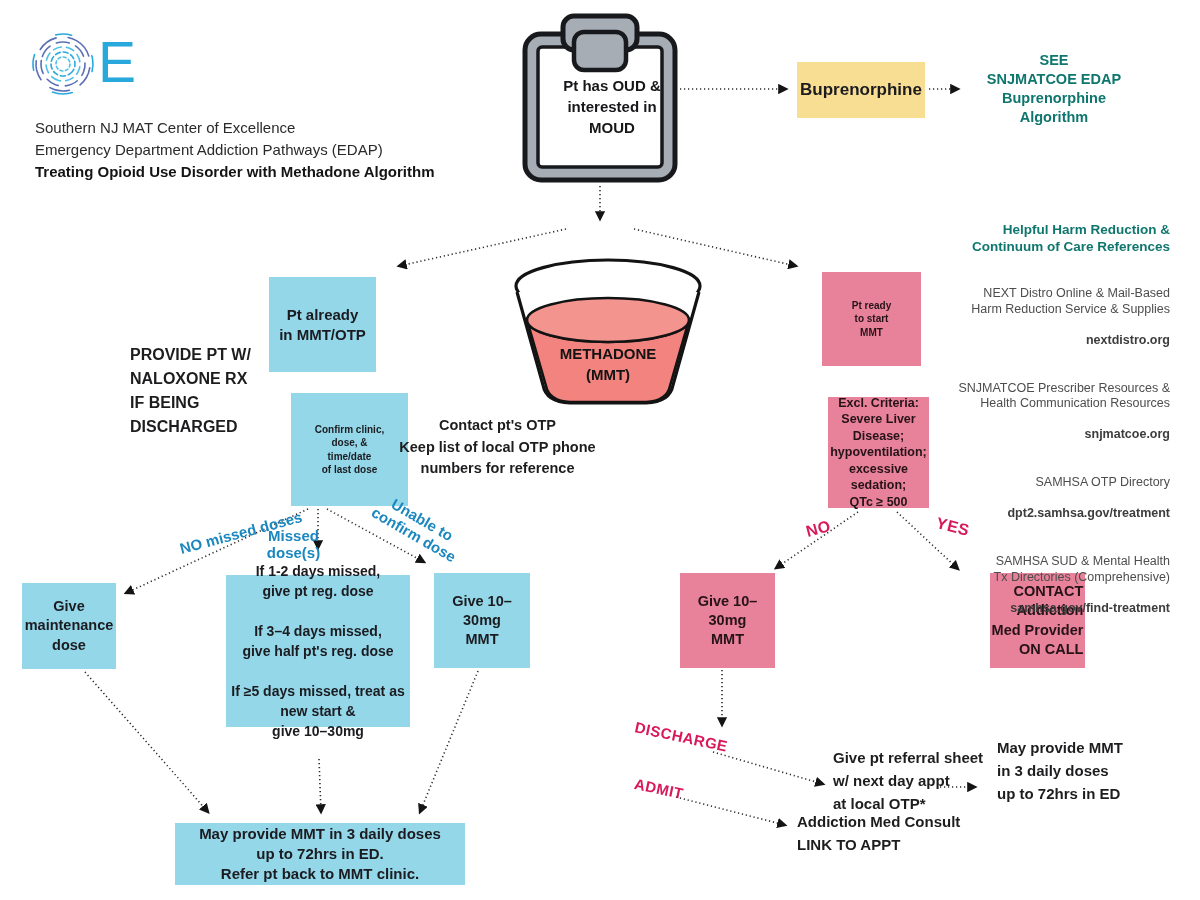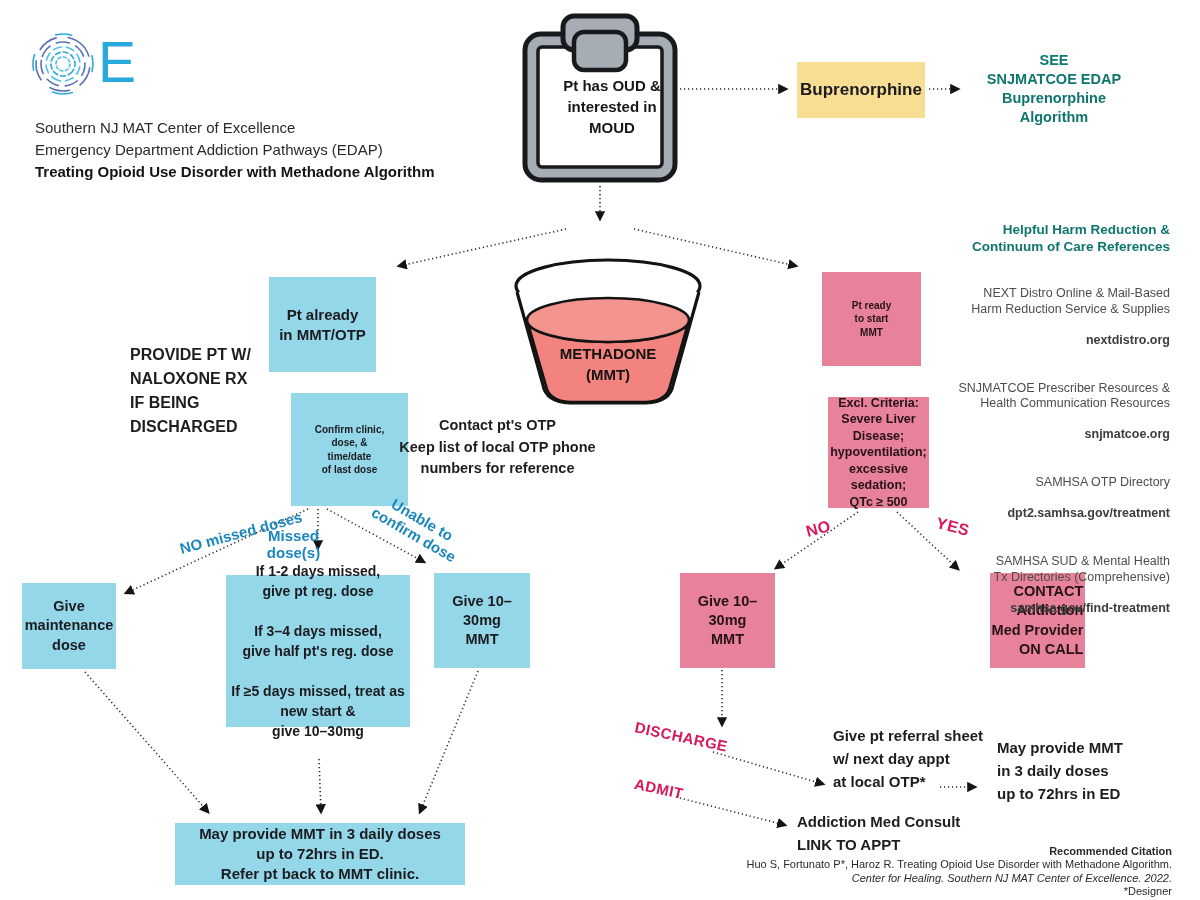--- a/index.html
+++ b/index.html
@@ -174,21 +174,21 @@
 MMT</div>
 
   <div class="box box-pink" style="left:990px; top:573px; width:95px; height:95px; font-size:14.5px;text-align:right;">CONTACT
 Addiction
 Med Provider
 ON CALL</div>
 
   <div class="crimson-lbl" style="left:634px; top:728px; font-size:15px; transform:rotate(12deg);">DISCHARGE</div>
   <div class="crimson-lbl" style="left:634px; top:780px; font-size:15px; transform:rotate(12deg);">ADMIT</div>
 
-  <div class="abs pre notebold" style="left:833px; top:724px; font-size:15px; line-height:23px;">Give pt referral sheet
+  <div class="abs pre notebold" style="left:833px; top:746px; font-size:15px; line-height:23px;">Give pt referral sheet
 w/ next day appt
 at local OTP*</div>
   <div class="abs pre notebold" style="left:997px; top:736px; font-size:15px; line-height:23px;">May provide MMT
 in 3 daily doses
 up to 72hrs in ED</div>
   <div class="abs pre notebold" style="left:797px; top:810px; font-size:15px; line-height:23px;">Addiction Med Consult
 LINK TO APPT</div>
 
   <div class="abs refs" style="right:30px; top:221px; width:215px;">
     <div class="ref-title">Helpful Harm Reduction &amp;
@@ -207,20 +207,14 @@
       <span>SAMHSA OTP Directory</span><br>
       <span class="ref-link">dpt2.samhsa.gov/treatment</span>
     </div>
     <div class="ref-item">
       <span>SAMHSA SUD &amp; Mental Health
 Tx Directories (Comprehensive)</span><br>
       <span class="ref-link">samhsa.gov/find-treatment</span>
     </div>
   </div>
 
-  <div class="abs cite" style="right:28px; top:845px; width:470px;">
-    <div class="cite-title">Recommended Citation</div>
-    <div>Huo S, Fortunato P*, Haroz R. Treating Opioid Use Disorder with Methadone Algorithm.</div>
-    <div style="font-style:italic;">Center for Healing. Southern NJ MAT Center of Excellence. 2022.</div>
-    <div>*Designer</div>
-  </div>
 
 </div>
 
 </body></html>

